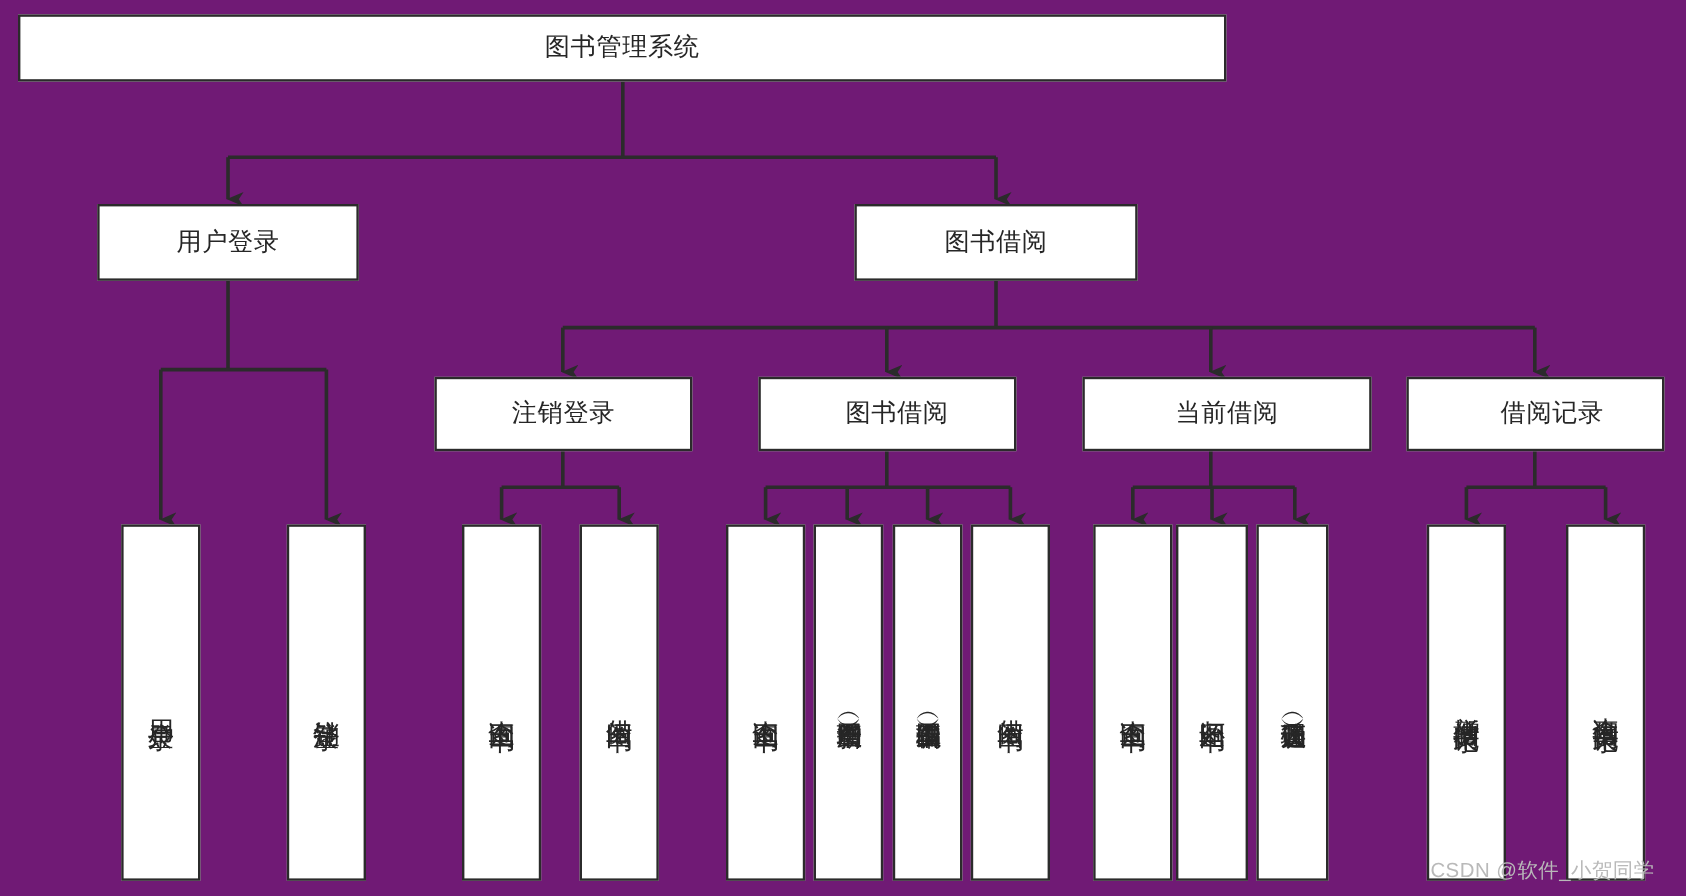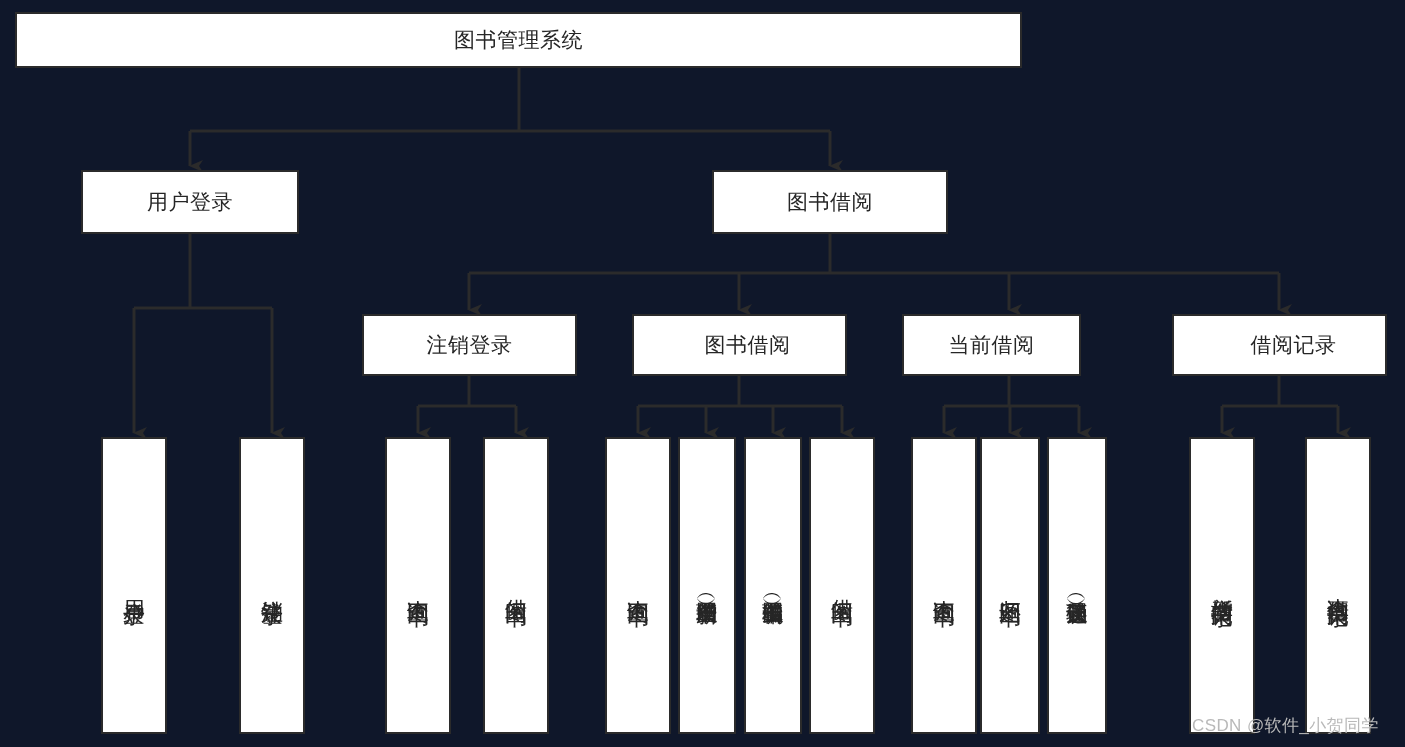--- a/index.html
+++ b/index.html
@@ -8,21 +8,21 @@
     padding: 0;
     background: #ffffff;
   }
   body {
     font-family: "Liberation Sans", "DejaVu Sans", sans-serif;
   }
   #diagram-root {
     position: relative;
     width: 1405px;
     height: 747px;
-    background: #0f172a;
+    background: #701a75;
     overflow: hidden;
   }
   svg.edges {
     position: absolute;
     left: 0;
     top: 0;
     width: 1405px;
     height: 747px;
     pointer-events: none;
   }
@@ -142,21 +142,21 @@
   </div>
 
   <div class="node horizontal" style="left:362px; top:314px; width:215px; height:62px;">
     <span class="label">注销登录</span>
   </div>
 
   <div class="node horizontal" style="left:632px; top:314px; width:215px; height:62px;padding-left:16px;">
     <span class="label">图书借阅</span>
   </div>
 
-  <div class="node horizontal" style="left:902px; top:314px; width:179px; height:62px;">
+  <div class="node horizontal" style="left:902px; top:314px; width:241px; height:62px;">
     <span class="label">当前借阅</span>
   </div>
 
   <div class="node horizontal" style="left:1172px; top:314px; width:215px; height:62px;padding-left:28px;">
     <span class="label">借阅记录</span>
   </div>
 
   <div class="node vertical" style="left:101px; top:437px; width:66px; height:297px;">
     <span class="label">用户登录</span>
   </div>

